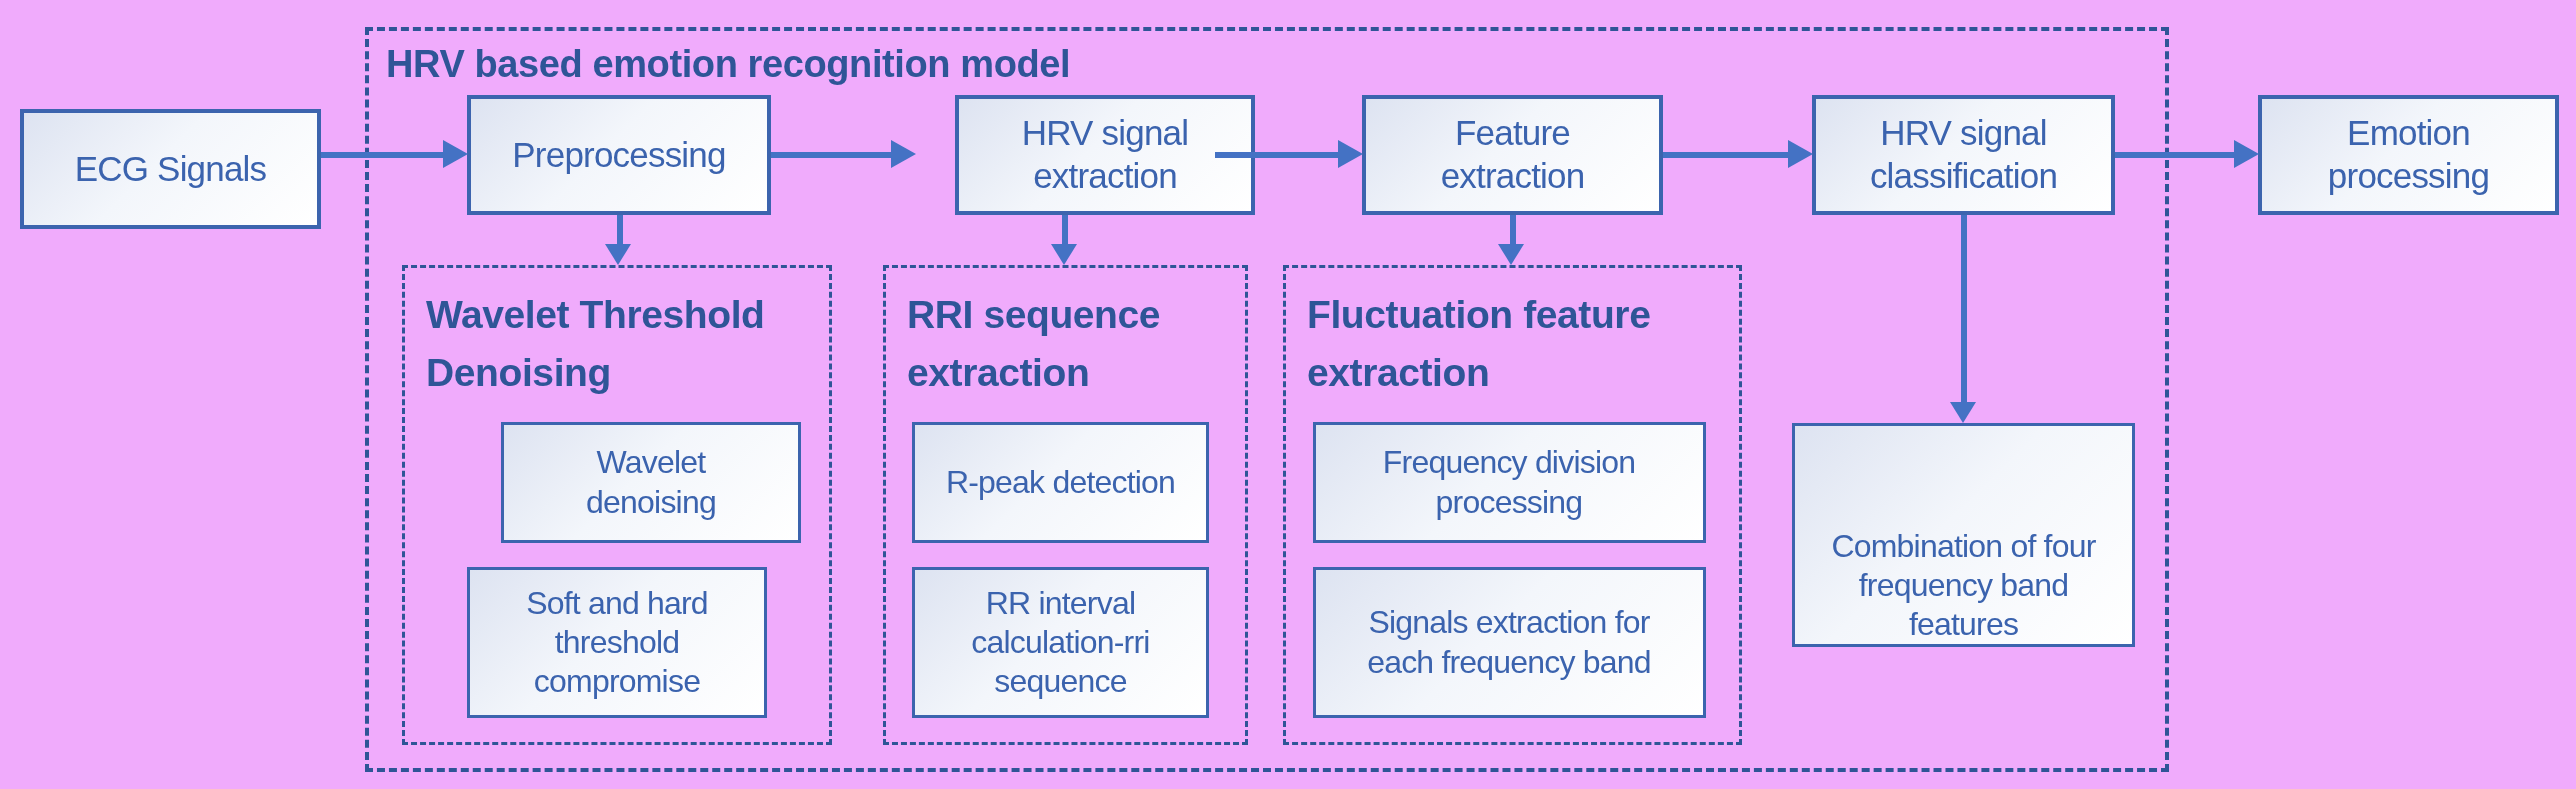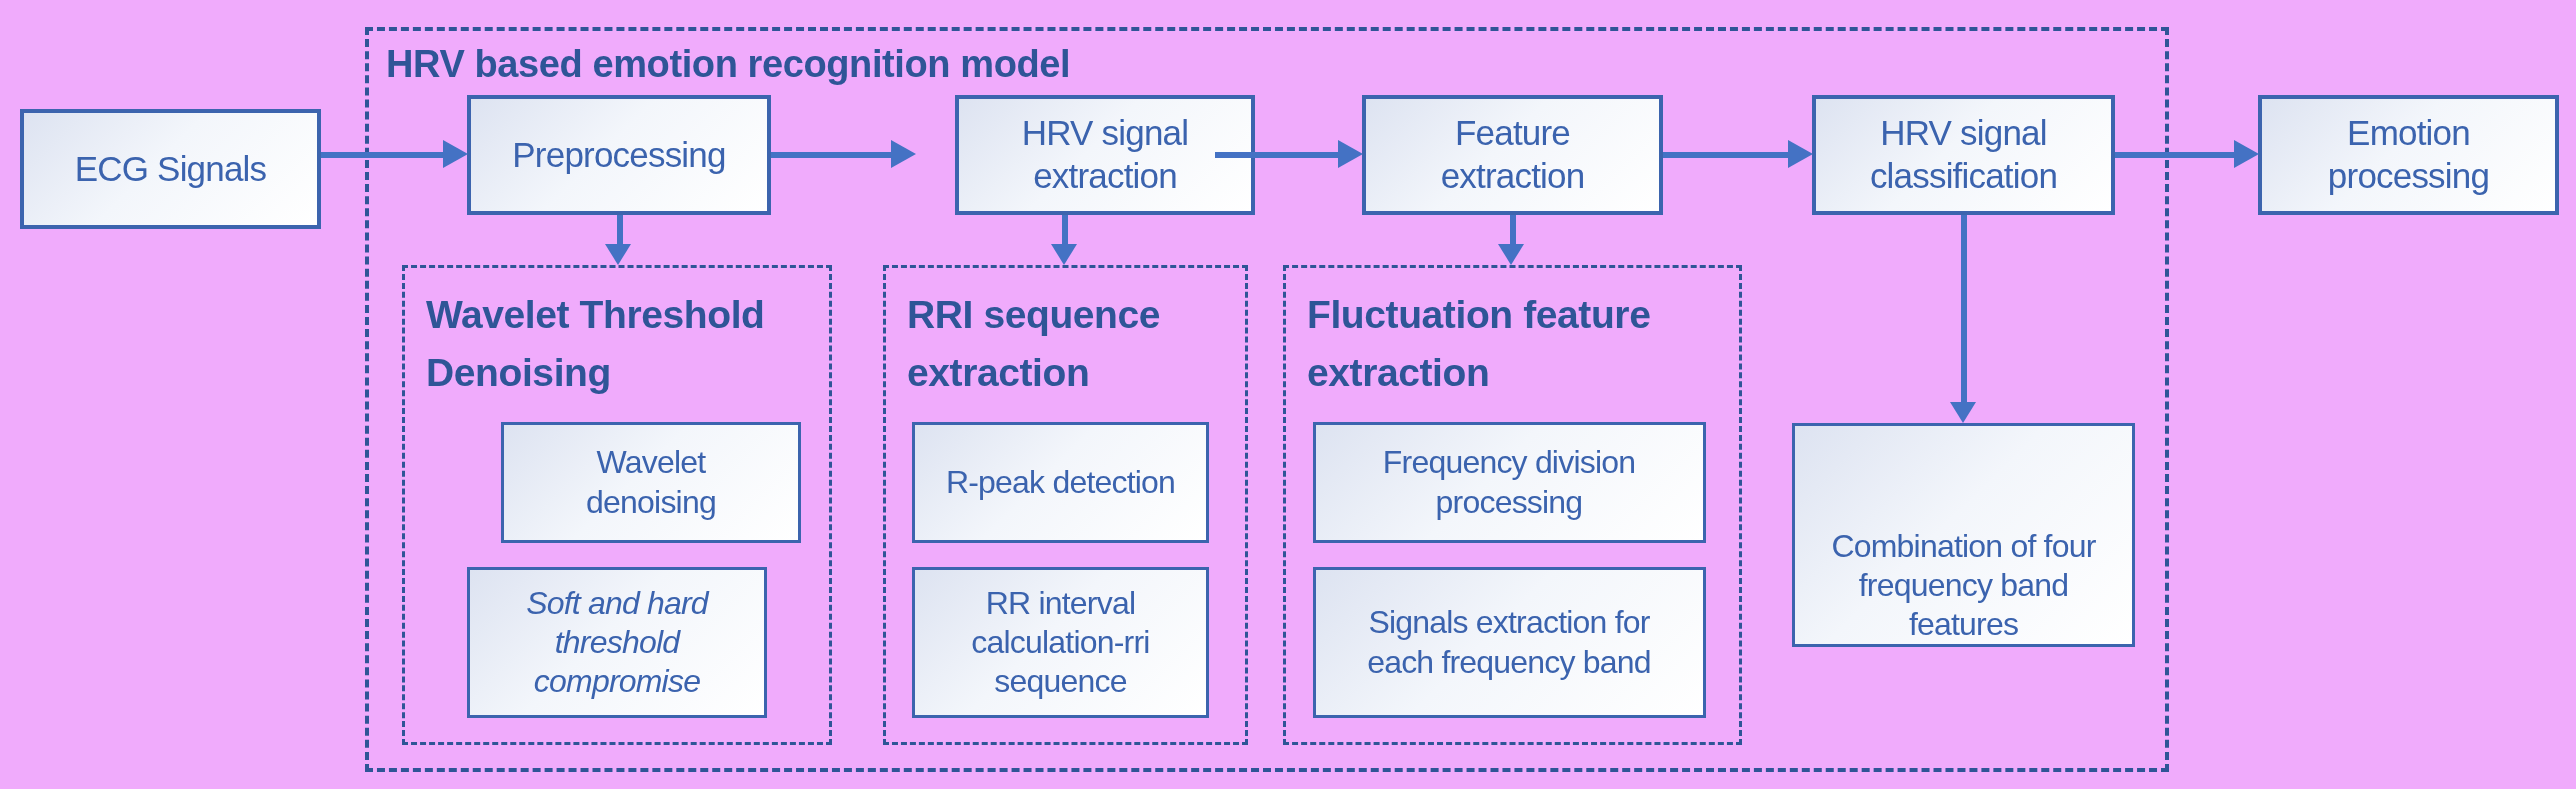--- a/index.html
+++ b/index.html
@@ -127,21 +127,21 @@
   <div class="vhead" style="left:1498px;top:244px;"></div>
 
   <div class="vshaft" style="left:1961px;top:215px;height:188px;"></div>
   <div class="vhead" style="left:1950px;top:402px;"></div>
 
   <div class="group" style="left:402px;top:265px;width:430px;height:480px;">
     <div class="group-title">Wavelet Threshold Denoising</div>
     <div class="node sub" style="left:62px;top:154px;width:300px;height:121px;margin-left:34px;">
       <span>Wavelet denoising</span>
     </div>
-    <div class="node sub" style="left:62px;top:299px;width:300px;height:151px;font-style:italic;">
+    <div class="node sub" style="left:62px;top:299px;width:300px;height:151px;">
       <span>Soft and hard threshold compromise</span>
     </div>
   </div>
 
   <div class="group" style="left:883px;top:265px;width:365px;height:480px;">
     <div class="group-title">RRI sequence extraction</div>
     <div class="node sub" style="left:26px;top:154px;width:297px;height:121px;">
       <span>R-peak detection</span>
     </div>
     <div class="node sub" style="left:26px;top:299px;width:297px;height:151px;">

